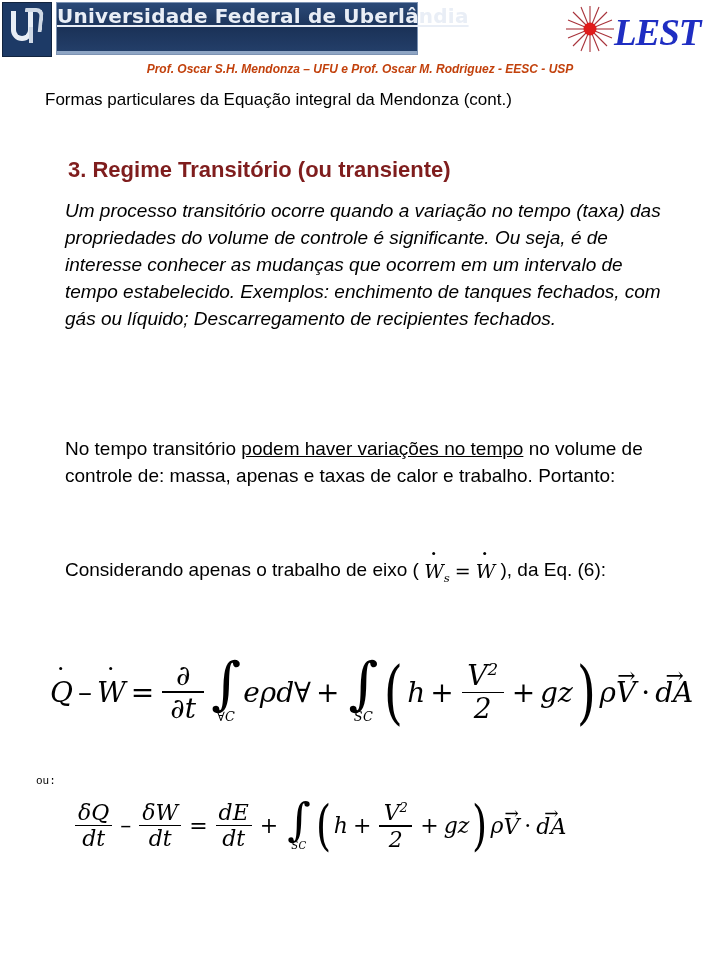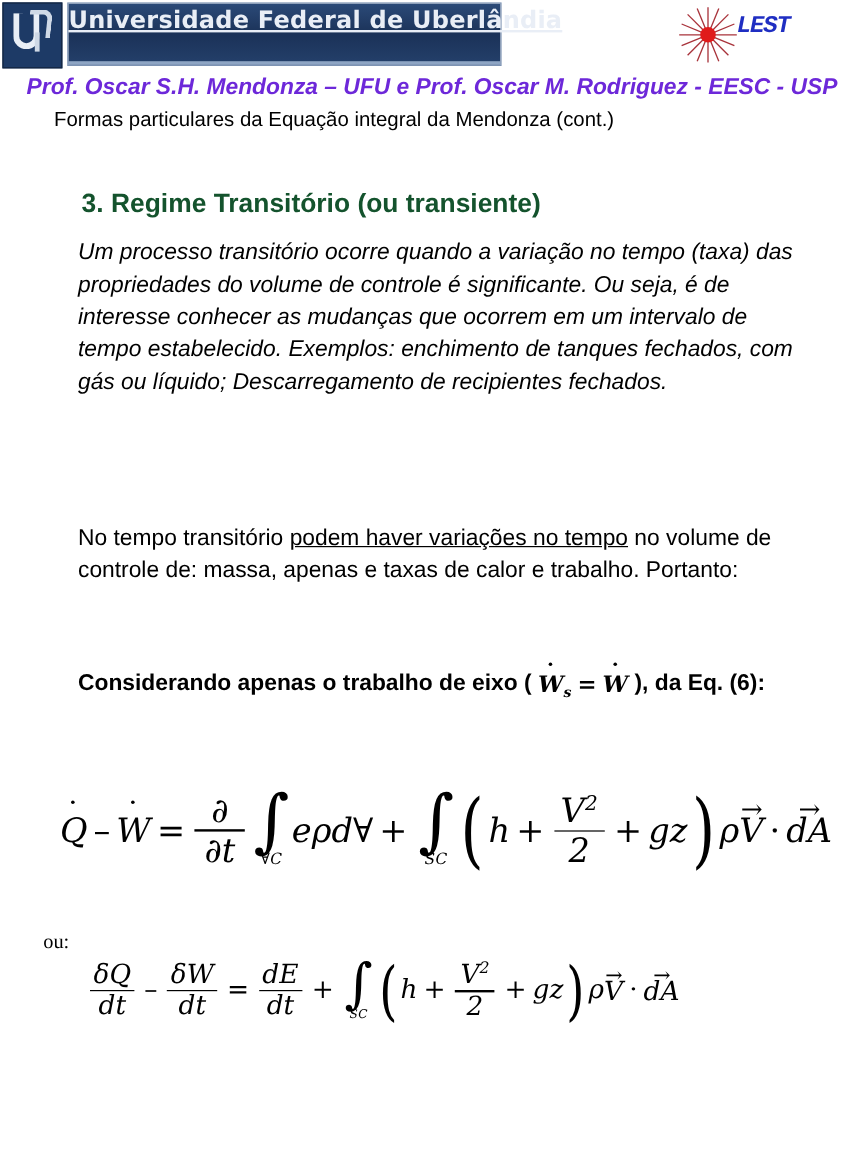--- a/index.html
+++ b/index.html
@@ -141,76 +141,76 @@
     width: 162px; height: 54px;
   }
   #lest-logo .burst {
     position: absolute;
     left: 6px; top: 2px;
     width: 56px; height: 50px;
   }
   #lest-logo .lest-text {
     position: absolute;
     left: 58px; top: 9px;
-    font-family: Liberation Mono, monospace;
-    font-weight: bold;
-    font-style: italic;
-    font-size: 20px;
+    font-family: Liberation Serif, serif;
+    font-weight: bold;
+    font-style: italic;
+    font-size: 37px;
     letter-spacing: -1px;
     color: #1f2ec2;
     white-space: nowrap;
   }
 
   
   #prof-line {
     position: absolute;
     left: 0; top: 62px;
     width: 720px;
     text-align: center;
     font-family: "Liberation Sans", sans-serif;
     font-weight: bold;
     font-style: italic;
-    font-size: 19px;
-    color: #6d28d9;
+    font-size: 12px;
+    color: #c2410c;
     white-space: nowrap;
   }
 
   
   #subtitle {
     position: absolute;
     left: 45px; top: 90px;
     width: 640px;
     font-family: "Liberation Sans", sans-serif;
     font-size: 17px;
     color: #000;
   }
 
   
   #heading {
     position: absolute;
     left: 68px; top: 142px;
     font-family: "Liberation Sans", sans-serif;
     font-weight: bold;
     font-size: 22px;
-    color: #14532d;
+    color: #7f1d1d;
   }
 
   
   .para {
     position: absolute;
     left: 65px;
     width: 600px;
     font-family: "Liberation Sans", sans-serif;
     font-size: 19px;
     line-height: 27px;
     color: #000;
   }
   #para-1 { top: 197px; font-style: italic; }
   #para-2 { top: 435px; }
-  #para-3 { top: 556px; font-weight: bold; }
+  #para-3 { top: 556px; }
   .u-line { text-decoration: underline; }
 
   
   .math-inline {
     display: inline-block;
     vertical-align: -2px;
     font-family: "DejaVu Serif", serif;
     font-style: italic;
     white-space: nowrap;
   }
@@ -311,22 +311,22 @@
   
   .sup {
     font-size: 0.60em;
     vertical-align: super;
     font-style: italic;
   }
 
   #ou-label {
     position: absolute;
     left: 36px; top: 775px;
-    font-family: Liberation Serif, serif;
-    font-size: 17px;
+    font-family: Liberation Mono, monospace;
+    font-size: 11px;
     color: #000;
   }
 </style>
 </head>
 <body>
 
 <div id="header-band">
 
   <div id="ufu-mark">
     <div class="glyph-u"></div>

